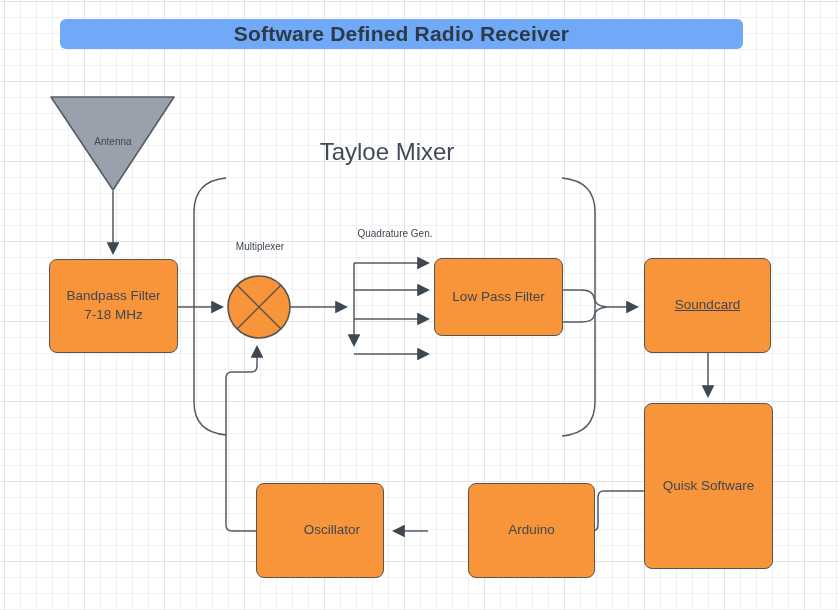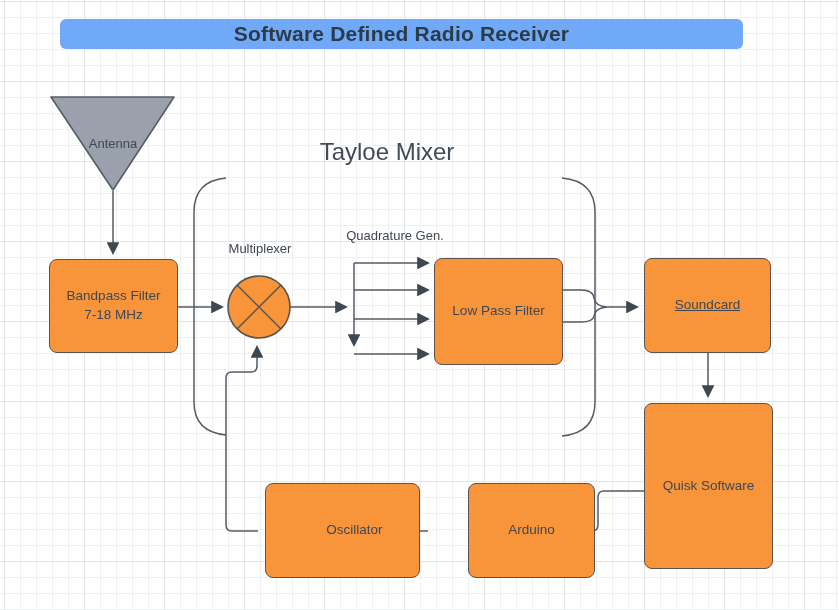--- a/index.html
+++ b/index.html
@@ -22,21 +22,21 @@
     display:flex;flex-direction:column;align-items:center;justify-content:center;
     text-align:center;color:#3F4751;font-size:13.5px;line-height:1.4;
   }
   .title-bar{
     position:absolute;z-index:2;box-sizing:border-box;
     background:#6FA9F7;border-radius:6px;
     display:flex;align-items:center;justify-content:center;
     font-weight:bold;font-size:21px;color:#2D3A47;letter-spacing:.2px;
   }
   .float-label{
-    position:absolute;z-index:2;color:#3F4751;font-size:13px;
+    position:absolute;z-index:2;color:#3F4751;font-size:10px;
     text-align:center;white-space:nowrap;
   }
   .group-title{font-size:24px;color:#414B58;text-align:center;}
   .wire{stroke:#545B64;stroke-width:1.5;fill:none;}
   .shape-stroke{stroke:#565D66;stroke-width:1.6;}
 </style>
 </head>
 <body>
 
 <svg id="wires" width="839" height="610" viewBox="0 0 839 610">
@@ -89,31 +89,31 @@
 <div class="float-label" style="left:63px;top:136px;width:100px;">Antenna</div>
 <div class="float-label group-title" style="left:287px;top:138px;width:200px;">Tayloe Mixer</div>
 <div class="float-label" style="left:200px;top:241px;width:120px;">Multiplexer</div>
 <div class="float-label" style="left:330px;top:228px;width:130px;">Quadrature Gen.</div>
 
 <div class="node" style="left:49px;top:259px;width:129px;height:94px;">
   <span>Bandpass Filter</span>
   <span>7-18 MHz</span>
 </div>
 
-<div class="node" style="left:434px;top:258px;width:129px;height:107px;">
+<div class="node" style="left:434px;top:258px;width:129px;height:78px;">
   <span>Low Pass Filter</span>
 </div>
 
 <div class="node" style="left:644px;top:258px;width:127px;height:95px;text-decoration:underline;">
   <span>Soundcard</span>
 </div>
 
 <div class="node" style="left:644px;top:403px;width:129px;height:166px;">
   <span>Quisk Software</span>
 </div>
 
-<div class="node" style="left:265px;top:483px;width:155px;height:95px;padding-left:24px;">
+<div class="node" style="left:256px;top:483px;width:128px;height:95px;padding-left:24px;">
   <span>Oscillator</span>
 </div>
 
 <div class="node" style="left:428px;top:483px;width:127px;height:95px;margin-left:40px;">
   <span>Arduino</span>
 </div>
 
 </body></html>

